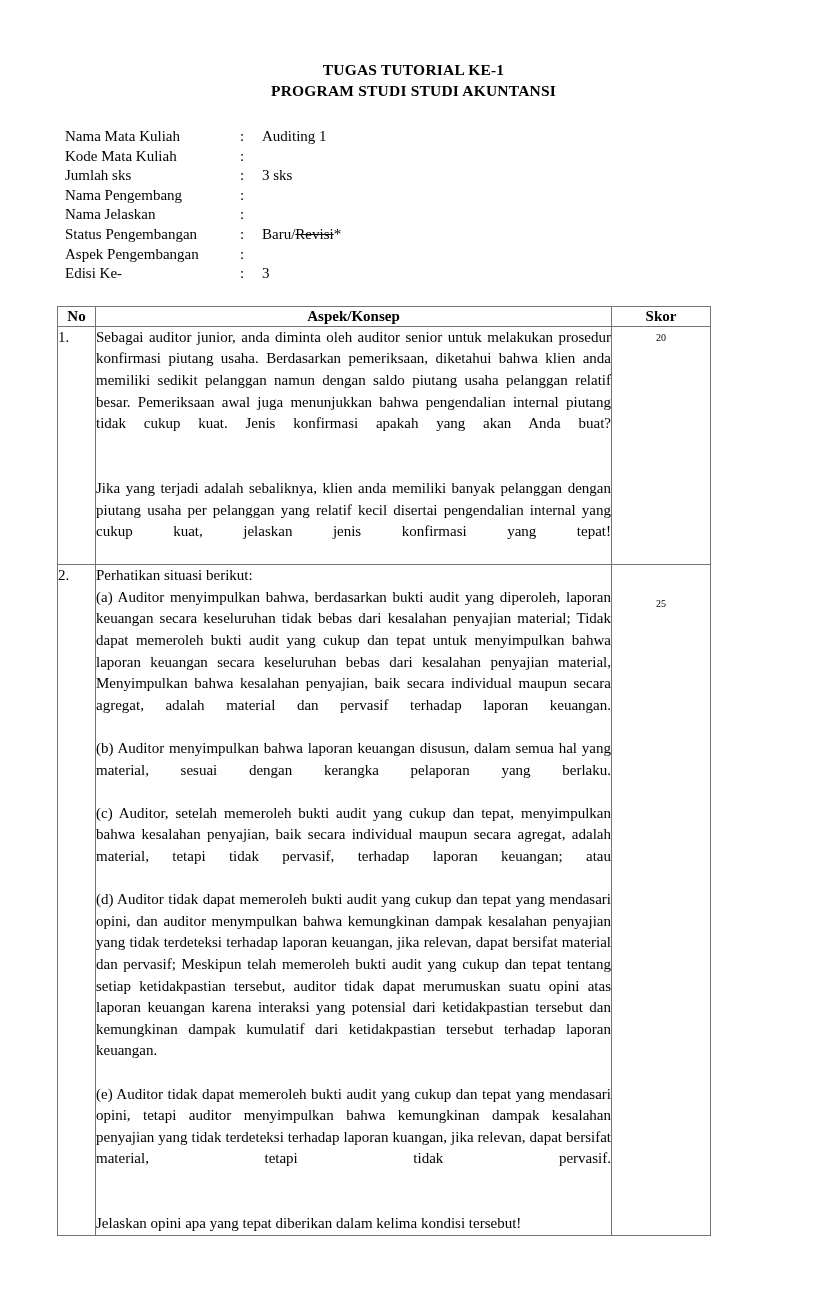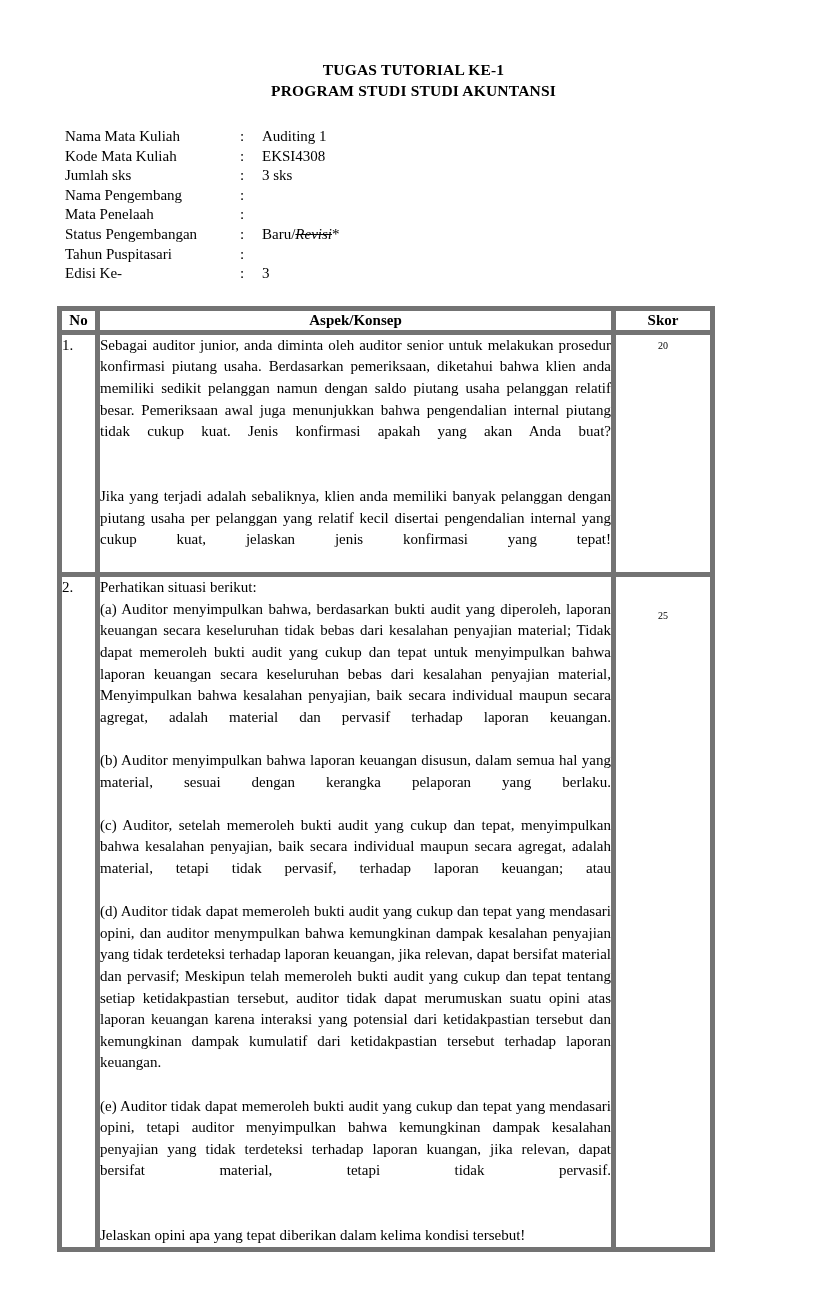--- a/index.html
+++ b/index.html
@@ -50,35 +50,35 @@
     width: 175px;
     flex: 0 0 175px;
   }
   .meta-colon {
     width: 22px;
     flex: 0 0 22px;
   }
   .meta-value {
     flex: 1 1 auto;
   }
-  .strike { text-decoration: line-through; font-style: italic; }
+  .strike { text-decoration: line-through; }
 
   
   .tbl-wrap {
     margin-top: 22px;
     margin-left: 57px;
     width: 653px;
   }
   table.qtbl {
     border-collapse: collapse;
     width: 653px;
     table-layout: fixed;
   }
   table.qtbl td, table.qtbl th {
-    border: 5px solid #737373;
+    border: 1px solid #737373;
     vertical-align: top;
     padding: 0;
   }
   col.c-no    { width: 38px; }
   col.c-aspek { width: 516px; }
   col.c-skor  { width: 99px; }
 
   thead th {
     text-align: center;
     font-weight: bold;
@@ -142,47 +142,46 @@
 
     <div class="meta-row">
       <span class="meta-label">Nama Mata Kuliah</span>
       <span class="meta-colon">:</span>
       <span class="meta-value">Auditing 1</span>
     </div>
 
     <div class="meta-row">
       <span class="meta-label">Kode Mata Kuliah</span>
       <span class="meta-colon">:</span>
-      <span class="meta-value">EKSI4308</span>
     </div>
 
     <div class="meta-row">
       <span class="meta-label">Jumlah sks</span>
       <span class="meta-colon">:</span>
       <span class="meta-value">3 sks</span>
     </div>
 
     <div class="meta-row">
       <span class="meta-label">Nama Pengembang</span>
       <span class="meta-colon">:</span>
     </div>
 
     <div class="meta-row">
-      <span class="meta-label">Mata Penelaah</span>
+      <span class="meta-label">Nama Jelaskan</span>
       <span class="meta-colon">:</span>
     </div>
 
     <div class="meta-row">
       <span class="meta-label">Status Pengembangan</span>
       <span class="meta-colon">:</span>
       <span class="meta-value"><span>Baru/</span><span class="strike">Revisi</span><span>*</span></span>
     </div>
 
     <div class="meta-row">
-      <span class="meta-label">Tahun Puspitasari</span>
+      <span class="meta-label">Aspek Pengembangan</span>
       <span class="meta-colon">:</span>
     </div>
 
     <div class="meta-row">
       <span class="meta-label">Edisi Ke-</span>
       <span class="meta-colon">:</span>
       <span class="meta-value">3</span>
     </div>
 
   </div>

